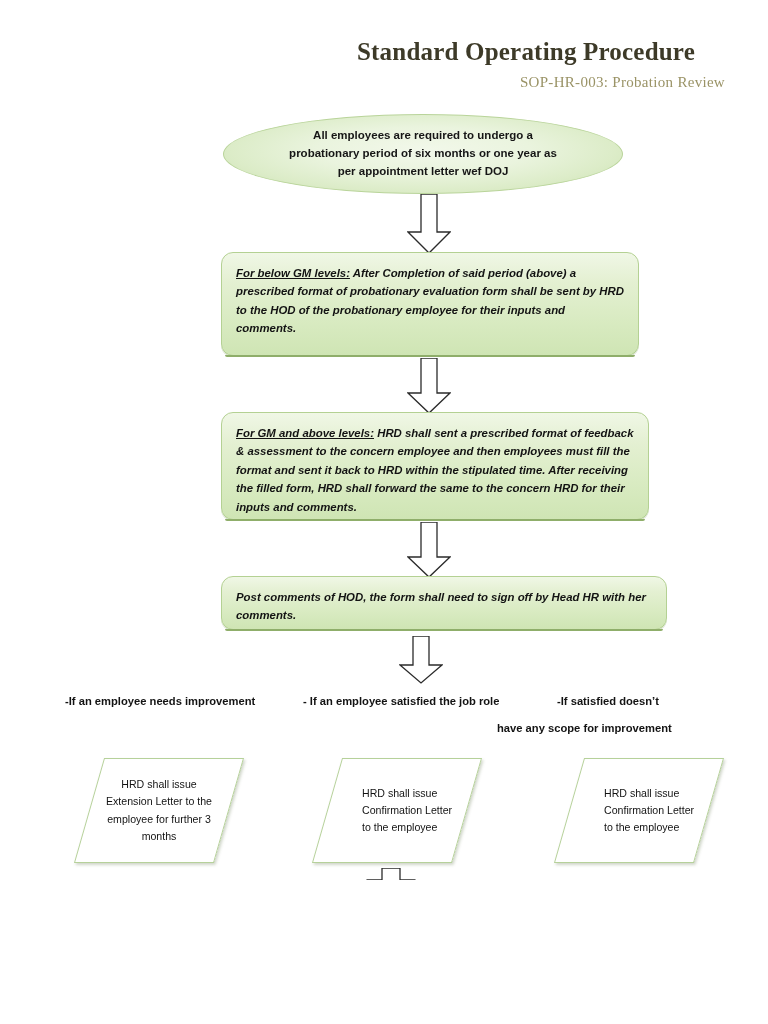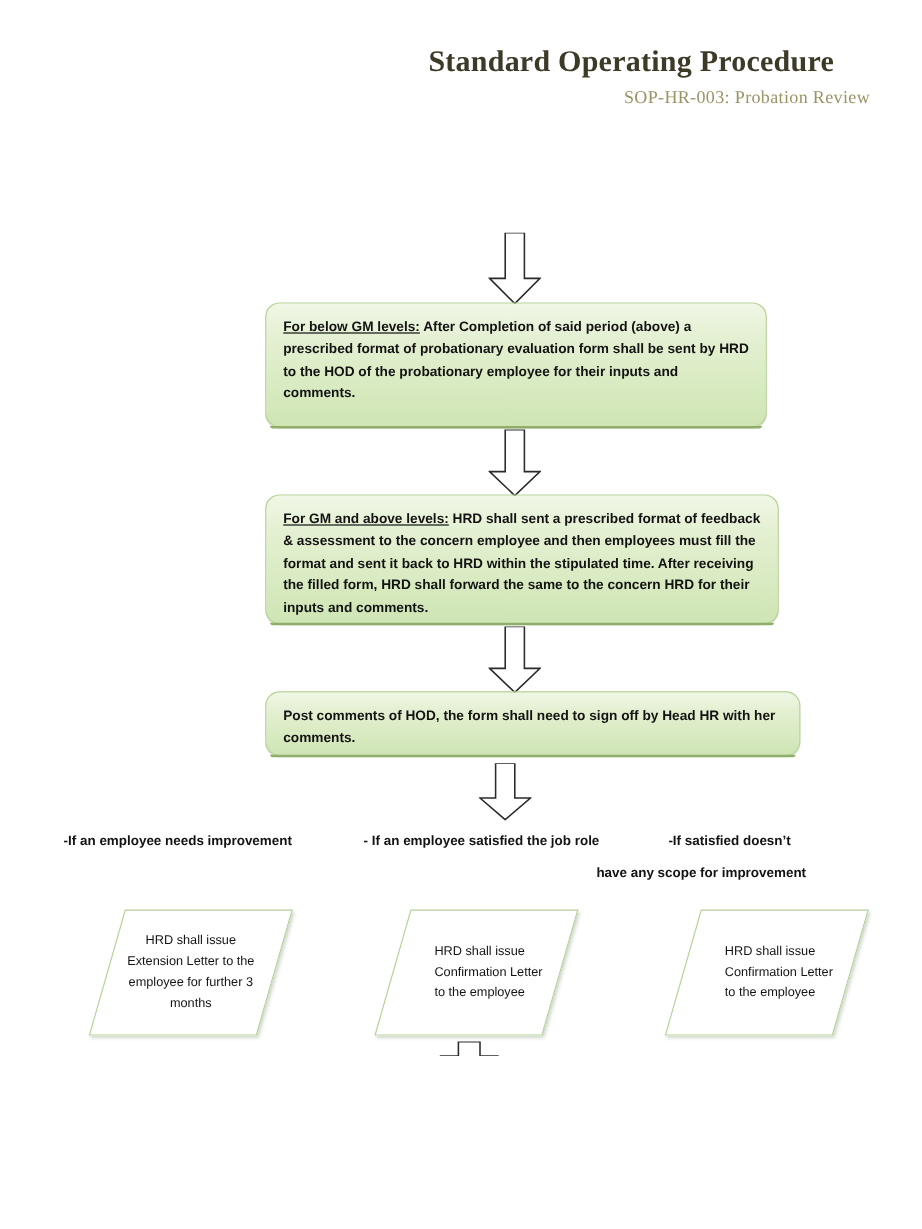--- a/index.html
+++ b/index.html
@@ -87,20 +87,21 @@
     border-radius: 0 0 12px 12px;
   }
   .rbox .txt {
     position: relative;
     z-index: 2;
     font-size: 11.4px;
     font-weight: bold;
     color: #131313;
     line-height: 1.62;
     padding: 11px 12px 10px 14px;
+    font-style: italic;
   }
   .rbox u { text-decoration: underline; }
 
   
   .para {
     position: absolute;
     background: linear-gradient(100deg, #9dc97d 0%, #aed08c 14%, #c4de aa 40%, #d9ead0 100%);
     transform: skewX(-16deg);
     border: 1px solid #b6d19a;
     box-shadow: 2px 2px 3px rgba(90,110,70,0.28);
@@ -142,20 +143,23 @@
   .arrow svg { display: block; }
 </style>
 </head>
 <body>
 
 <div id="page">
 
   <div class="doc-title">Standard Operating Procedure</div>
   <div class="doc-subtitle">SOP-HR-003: Probation Review</div>
 
+  <div class="ellipse">
+    <div class="txt">All employees are required to undergo a probationary period of six months or one year as per appointment letter wef DOJ</div>
+  </div>
 
   <div class="arrow" style="left:362px; top:194px;">
     <svg width="44" height="60" viewBox="0 0 44 60">
       <polygon points="14,0 30,0 30,38 43,38 22,59 1,38 14,38" fill="#ffffff" stroke="#2b2b2b" stroke-width="1.3"></polygon>
     </svg>
   </div>
 
   <div class="rbox" style="left:176px; top:252px; width:418px; height:104px;">
     <div class="txt">
       <u><span>For below GM levels:</span></u><span> After Completion of said period (above) a prescribed format of probationary evaluation form shall be sent by HRD to the HOD of the probationary employee for their inputs and comments.</span>
@@ -183,21 +187,21 @@
   <div class="rbox" style="left:176px; top:576px; width:446px; height:54px;">
     <div class="txt">Post comments of HOD, the form shall need to sign off by Head HR with her comments.</div>
   </div>
 
   <div class="arrow" style="left:354px; top:636px;">
     <svg width="44" height="48" viewBox="0 0 44 48">
       <polygon points="14,0 30,0 30,29 43,29 22,47 1,29 14,29" fill="#ffffff" stroke="#2b2b2b" stroke-width="1.3"></polygon>
     </svg>
   </div>
 
-  <div class="cond" style="left:8px; top:692px;">
+  <div class="cond" style="left:20px; top:692px;">
     <span>-If an employee needs improvement</span>
   </div>
   <div class="cond" style="left:258px; top:692px;">
     <span>- If an employee satisfied the job role</span>
   </div>
   <div class="cond" style="left:512px; top:692px;">
     <span>-If satisfied doesn’t</span>
   </div>
   <div class="cond" style="left:452px; top:719px;">
     <span>have any scope for improvement</span>

